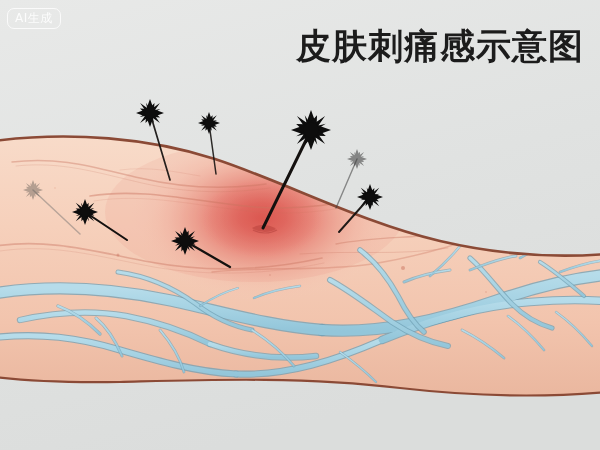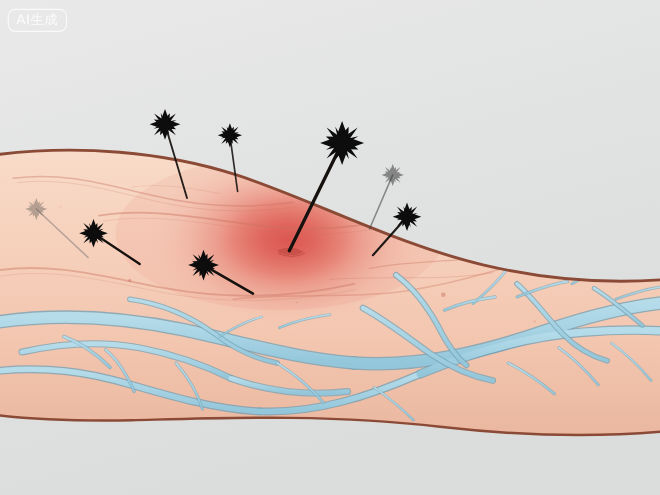--- a/index.html
+++ b/index.html
@@ -289,14 +289,15 @@
           <polygon fill="#5a5550" points="0,-10 2.3,-3.7 7.1,-7.1 3.7,-2.3 10,0 3.7,2.3 7.1,7.1 2.3,3.7 0,10 -2.3,3.7 -7.1,7.1 -3.7,2.3 -10,0 -3.7,-2.3 -7.1,-7.1 -2.3,-3.7"></polygon>
           <polygon fill="#5a5550" transform="rotate(24)" points="0,-7.8 1.8,-2.9 5.5,-5.5 2.9,-1.8 7.8,0 2.9,1.8 5.5,5.5 1.8,2.9 0,7.8 -1.8,2.9 -5.5,5.5 -2.9,1.8 -7.8,0 -2.9,-1.8 -5.5,-5.5 -1.8,-2.9"></polygon>
           <circle r="3.6" fill="#5a5550"></circle>
         </g>
       </g>
     </g>
   </svg>
 
   <div id="ai-badge">AI生成</div>
 
+  <div id="title">皮肤刺痛感示意图</div>
 
 </div>
 
 </body></html>

